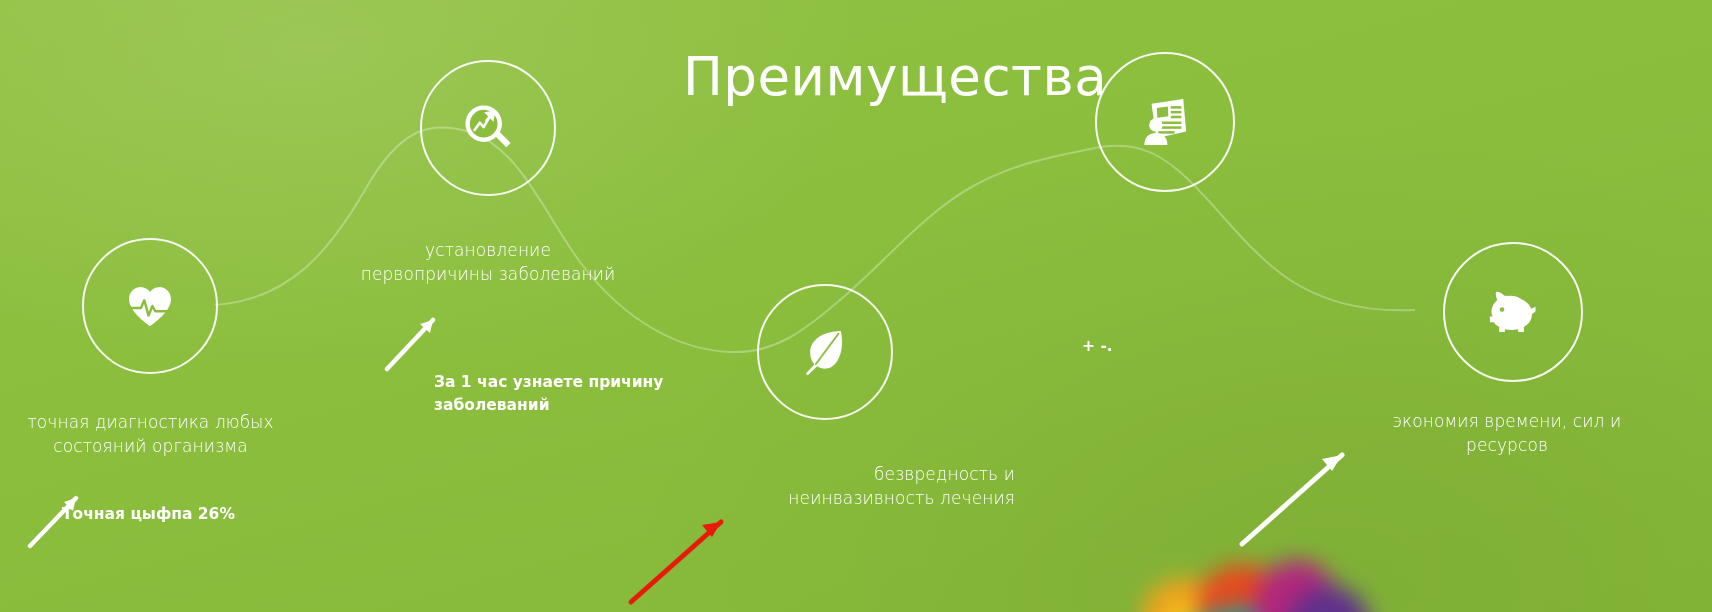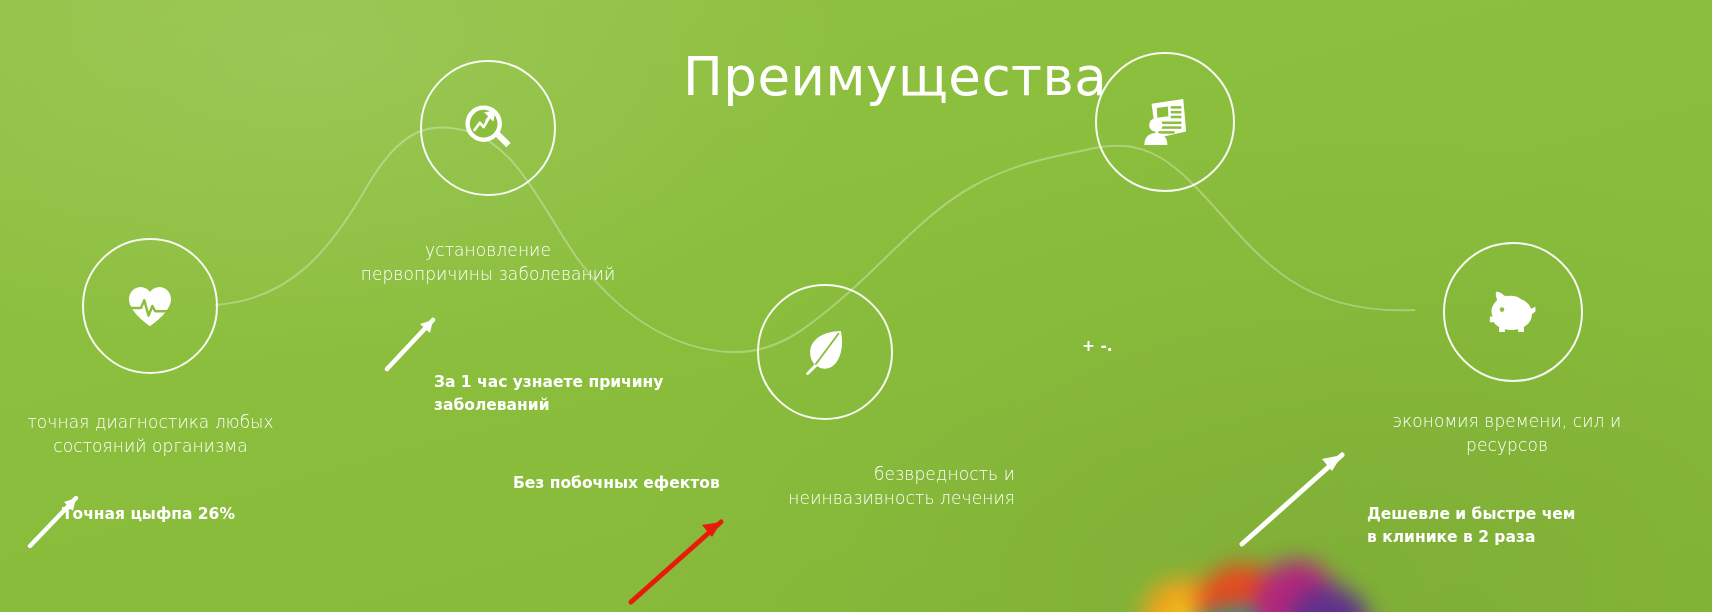--- a/index.html
+++ b/index.html
@@ -142,21 +142,20 @@
       <svg width="44" height="46" viewBox="0 0 44 48">
         <path fill="#ffffff" d="M38.5 2 C20 2.5 6.5 11 6.5 24.5 C6.5 29.5 8.3 33.8 11 37 L3 45.5
                  C2 46.6 2.2 48 3.6 48 C4.2 48 4.7 47.8 5.2 47.3 L13.8 38.8
                  C17 41 21.2 42 25 41 C37 38 42.5 20 38.5 2 Z"></path>
         <path d="M36 5 L12.5 36.5" stroke="#8bbe3d" stroke-width="2" stroke-linecap="round" fill="none"></path>
       </svg>
     </span>
   </div>
   <div class="label" style="left:675px;top:462px;width:340px;text-align:right;">безвредность и
 неинвазивность лечения</div>
-  <div class="note" style="left:513px;top:472px;width:220px;">Без побочных ефектов</div>
   <svg class="arrow" style="left:625px;top:512px;" width="110" height="96" viewBox="0 0 110 96">
     <path d="M6 90 L96 10" stroke="#e81a0c" stroke-width="5" stroke-linecap="round" fill="none"></path>
     <path d="M96 10 L77 13 L87 25 Z" fill="#e81a0c"></path>
   </svg>
 
   <div class="node" style="left:1095px;top:52px;width:140px;height:140px;">
     <span>
       <svg width="50" height="50" viewBox="0 0 52 52">
         <path fill="#ffffff" d="M12 7 L45 2 L48 36 L17 43 Z"></path>
         <path fill="#8bbe3d" d="M17.5 11.5 L29 10 L29.5 20 L18 21.5 Z"></path>
@@ -187,22 +186,20 @@
                  C18.6 41.6 21 41.9 23.5 41.9 C26 41.9 28.3 41.6 30.4 41.1 L30.4 44 L36.4 44 L36.4 38.6
                  C41.5 35.8 44.8 30.9 44.8 25.3 L48.5 22.5 L48.5 17.5 L44 19.5
                  C42.2 15 38.4 11.4 33.3 9.3 C30.5 7.2 26.5 6 22.5 6 Z"></path>
         <circle cx="13.5" cy="20.5" r="2.4" fill="#8bbe3d"></circle>
         <path d="M19 5.5 C23 3.8 29 3.8 33 5.5" stroke="#8bbe3d" stroke-width="1.8" fill="none" stroke-linecap="round"></path>
       </svg>
     </span>
   </div>
   <div class="label" style="left:1337px;top:409px;width:340px;">экономия времени, сил и
 ресурсов</div>
-  <div class="note" style="left:1367px;top:503px;width:260px;">Дешевле и быстре чем
-в клинике в 2 раза</div>
   <svg class="arrow" style="left:1236px;top:445px;" width="120" height="105" viewBox="0 0 120 105">
     <path d="M6 99 L106 10" stroke="#ffffff" stroke-width="5" stroke-linecap="round" fill="none"></path>
     <path d="M106 10 L86 14 L96 26 Z" fill="#ffffff"></path>
   </svg>
 
   <div class="blob-wrap">
     <div class="blob b1"></div>
     <div class="blob b6"></div>
     <div class="blob b2"></div>
     <div class="blob b4"></div>

